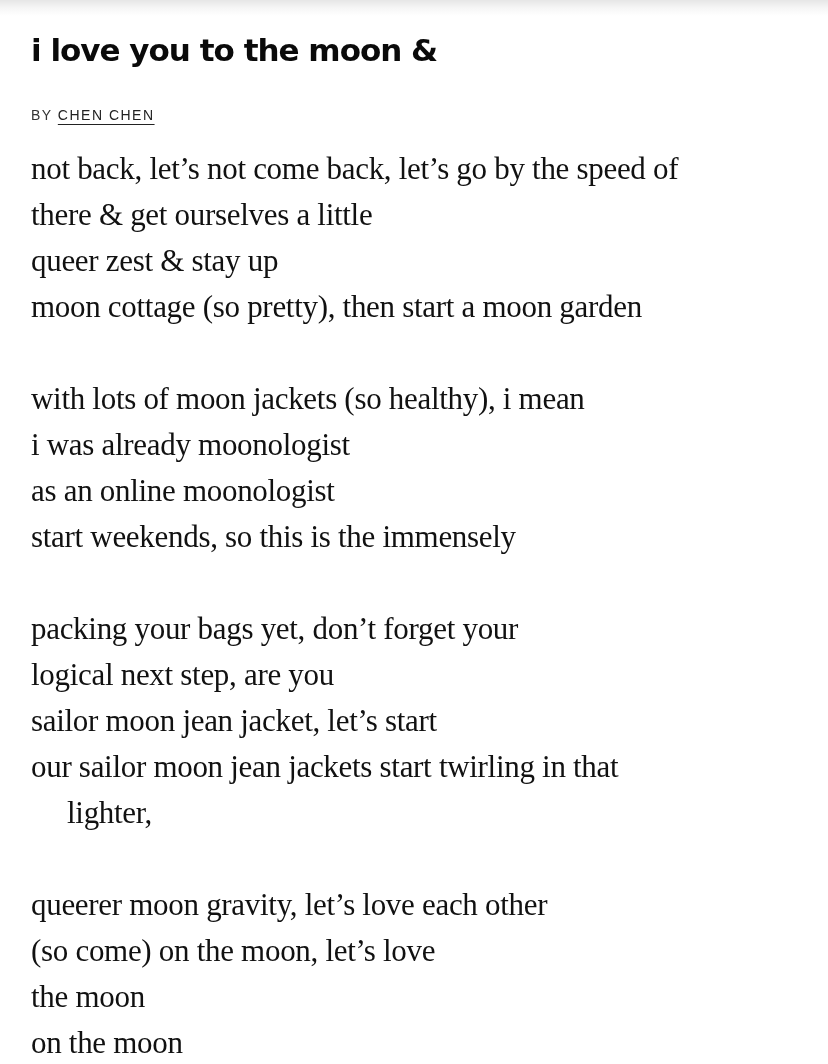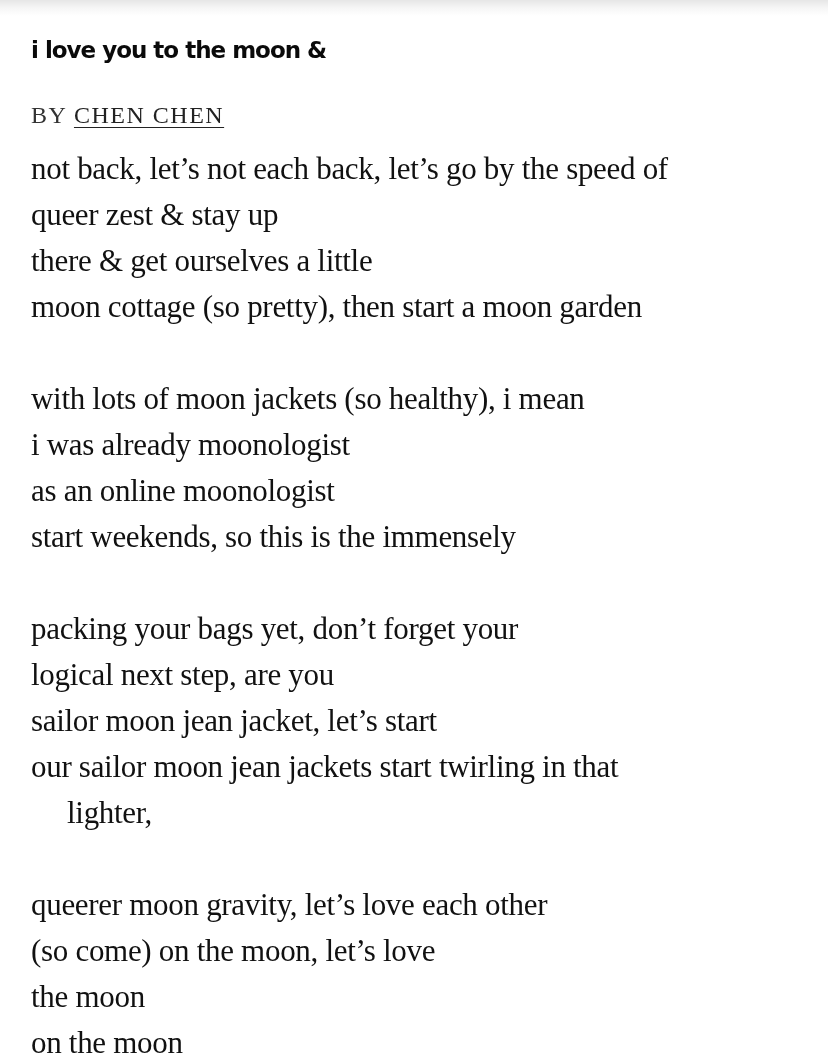--- a/index.html
+++ b/index.html
@@ -8,26 +8,26 @@
     background: #ffffff; position: relative;
     color: #111111;
   }
   .top-shadow {
     position: absolute; left: 0; top: 0; width: 828px; height: 16px;
     background: linear-gradient(to bottom, #e6e6e6 0%, #f6f6f6 50%, #ffffff 100%);
   }
   .title {
     position: absolute; left: 31px; top: 26px;
     font-family: "DejaVu Sans", sans-serif; font-weight: bold;
-    font-size: 23px; letter-spacing: -1px; line-height: 48px; color: #0a0a0a;
+    font-size: 31px; letter-spacing: -1px; line-height: 48px; color: #0a0a0a;
     margin: 0;
   }
   .byline {
     position: absolute; left: 31px; top: 102px;
-    font-family: Liberation Serif, serif; font-size: 24px; letter-spacing: 1.5px;
+    font-family: Liberation Sans, sans-serif; font-size: 14px; letter-spacing: 1.5px;
     color: #333; line-height: 26px;
   }
   .byline a { color: #222; text-decoration: underline; text-underline-offset: 4px; text-decoration-thickness: 1px; }
   .poem {
     position: absolute; left: 31px; top: 146px; width: 790px;
     font-family: "Liberation Serif", serif; font-size: 31px; line-height: 46px;
     color: #111;
   }
   .stanza { margin: 0 0 46px 0; }
   .line { display: block; white-space: nowrap; letter-spacing: -0.3px; }
@@ -40,23 +40,23 @@
 
 <h1 class="title">i love you to the moon &amp;</h1>
 
 <div class="byline">
   <span>BY</span>
   <a>CHEN CHEN</a>
 </div>
 
 <div class="poem">
   <div class="stanza">
-    <span class="line">not back, let’s not each back, let’s go by the speed of</span>
+    <span class="line">not back, let’s not come back, let’s go by the speed of</span>
+    <span class="line">there &amp; get ourselves a little</span>
     <span class="line">queer zest &amp; stay up</span>
-    <span class="line">there &amp; get ourselves a little</span>
     <span class="line">moon cottage (so pretty), then start a moon garden</span>
   </div>
   <div class="stanza">
     <span class="line">with lots of moon jackets (so healthy), i mean</span>
     <span class="line">i was already moonologist</span>
     <span class="line">as an online moonologist</span>
     <span class="line">start weekends, so this is the immensely</span>
   </div>
   <div class="stanza">
     <span class="line">packing your bags yet, don’t forget your</span>

